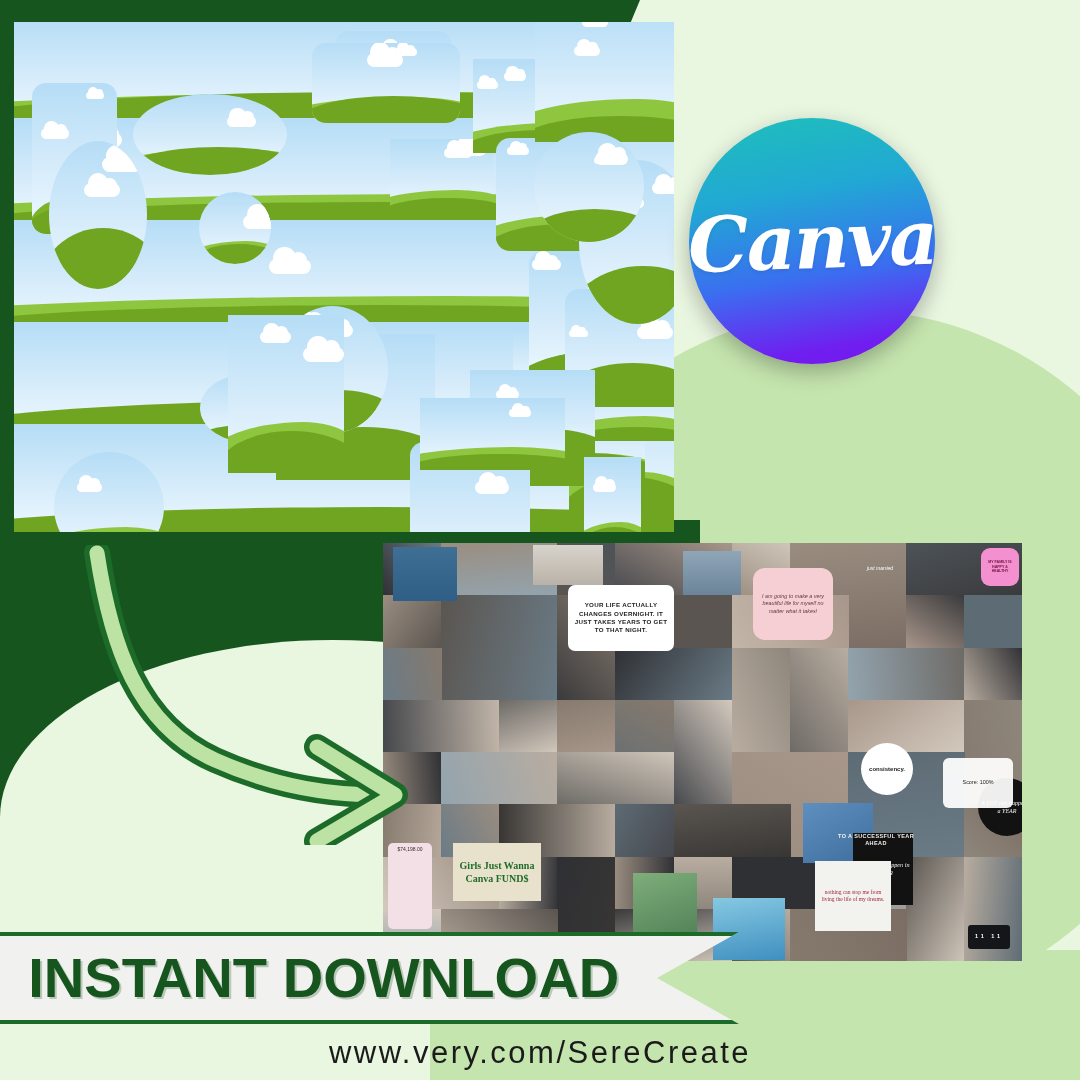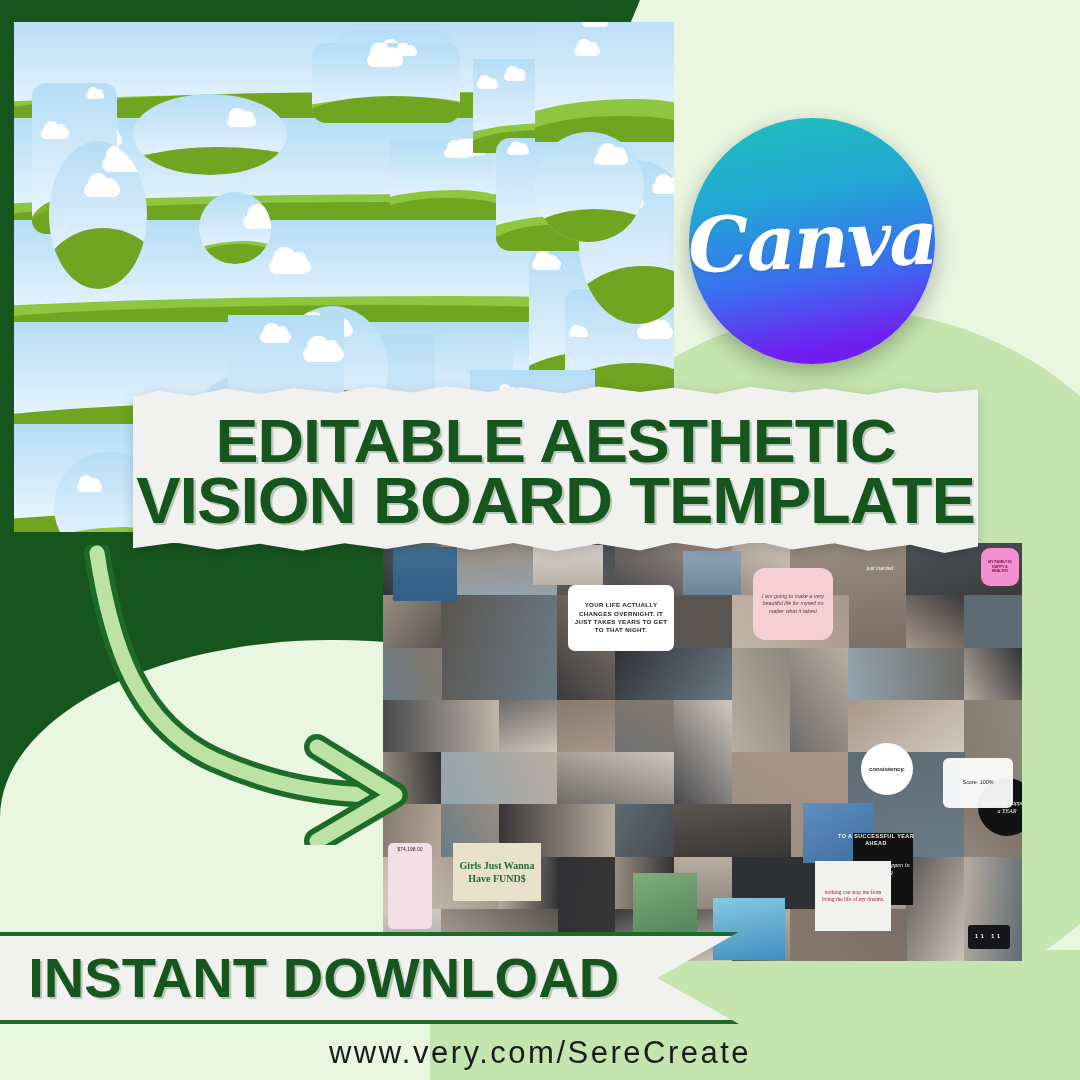--- a/index.html
+++ b/index.html
@@ -528,21 +528,21 @@
         <div class="note" style="left: 185px; top: 42px; width: 106px; height: 66px; background: rgb(255, 255, 255); color: rgb(26, 26, 26); font-size: 6.2px; padding: 3px; box-sizing: border-box; border-radius: 7px; font-weight: bold; letter-spacing: 0.3px; line-height: 1.5;">
           <span class="note-txt" style="font-size: 6.2px;">YOUR LIFE ACTUALLY CHANGES OVERNIGHT. IT JUST TAKES YEARS TO GET TO THAT NIGHT.</span>
         </div>
         <div class="note" style="left: 370px; top: 25px; width: 80px; height: 72px; background: rgb(246, 207, 212); color: rgb(93, 64, 70); font-size: 5.4px; padding: 3px; box-sizing: border-box; border-radius: 12px; font-style: italic; line-height: 1.5;">
           <span class="note-txt" style="font-size: 5.4px;">I am going to make a very beautiful life for myself no matter what it takes!</span>
         </div>
         <div class="note" style="left: 478px; top: 200px; width: 52px; height: 52px; background: rgb(255, 255, 255); color: rgb(26, 26, 26); font-size: 6px; padding: 3px; box-sizing: border-box; border-radius: 50%; font-weight: bold;">
           <span class="note-txt" style="font-size: 6px;">consistency.</span>
         </div>
         <div class="note" style="left: 70px; top: 300px; width: 88px; height: 58px; background: rgb(232, 226, 205); color: rgb(31, 107, 42); font-size: 10px; padding: 3px; box-sizing: border-box; font-weight: bold; font-family: &quot;Liberation Serif&quot;, serif; line-height: 1.05;">
-          <span class="note-txt" style="font-size: 10px;">Girls Just Wanna Have FUND$</span>
+          <span class="note-txt" style="font-size: 10px;">Girls Just Wanna Canva FUND$</span>
         </div>
         <div class="note" style="left: 470px; top: 290px; width: 60px; height: 72px; background: rgb(18, 18, 18); color: rgb(243, 240, 234); font-size: 6.2px; padding: 3px; box-sizing: border-box; font-family: &quot;Liberation Serif&quot;, serif; font-style: italic; line-height: 1.5;">
           <span class="note-txt" style="font-size: 6.2px;">A LOT can happen in a YEAR</span>
         </div>
         <div class="note" style="left: 595px; top: 235px; width: 58px; height: 58px; background: rgb(18, 18, 18); color: rgb(243, 240, 234); font-size: 6px; padding: 3px; box-sizing: border-box; border-radius: 50%; font-family: &quot;Liberation Serif&quot;, serif; font-style: italic; line-height: 1.45;">
           <span class="note-txt" style="font-size: 6px;">A LOT can happen in a YEAR</span>
         </div>
         <div class="note" style="left: 560px; top: 215px; width: 70px; height: 50px; background: rgba(255, 255, 255, 0.93); color: rgb(34, 34, 34); font-size: 5.4px; padding: 3px; box-sizing: border-box; border-radius: 6px; line-height: 1.5;">
           <span class="note-txt" style="font-size: 5.4px;">Score: 100%</span>
         </div>
@@ -573,26 +573,20 @@
       <path d="M52 8 C 66 100, 92 180, 170 215 C 235 244, 290 250, 335 250" fill="none" stroke="#bde3a4" stroke-width="15" stroke-linecap="round"></path>
       <path d="M272 202 L 350 250 L 272 296" fill="none" stroke="#1c6b29" stroke-width="26" stroke-linejoin="round" stroke-linecap="round"></path>
       <path d="M272 202 L 350 250 L 272 296" fill="none" stroke="#bde3a4" stroke-width="15" stroke-linejoin="round" stroke-linecap="round"></path>
     </svg>
   </div>
 
   <div class="canva">
     <span>Canva</span>
   </div>
 
-  <div class="title-card">
-    <div class="torn-top"></div>
-    <div class="torn-bottom"></div>
-    <div class="title-line" id="title1">EDITABLE AESTHETIC</div>
-    <div class="title-line" id="title2">VISION BOARD TEMPLATE</div>
-  </div>
 
   <div class="ribbon-wrap">
     <div class="ribbon"></div>
     <div class="ribbon-label">INSTANT DOWNLOAD</div>
   </div>
 
   <div class="url">www.very.com/SereCreate</div>
 
 </div>
 

